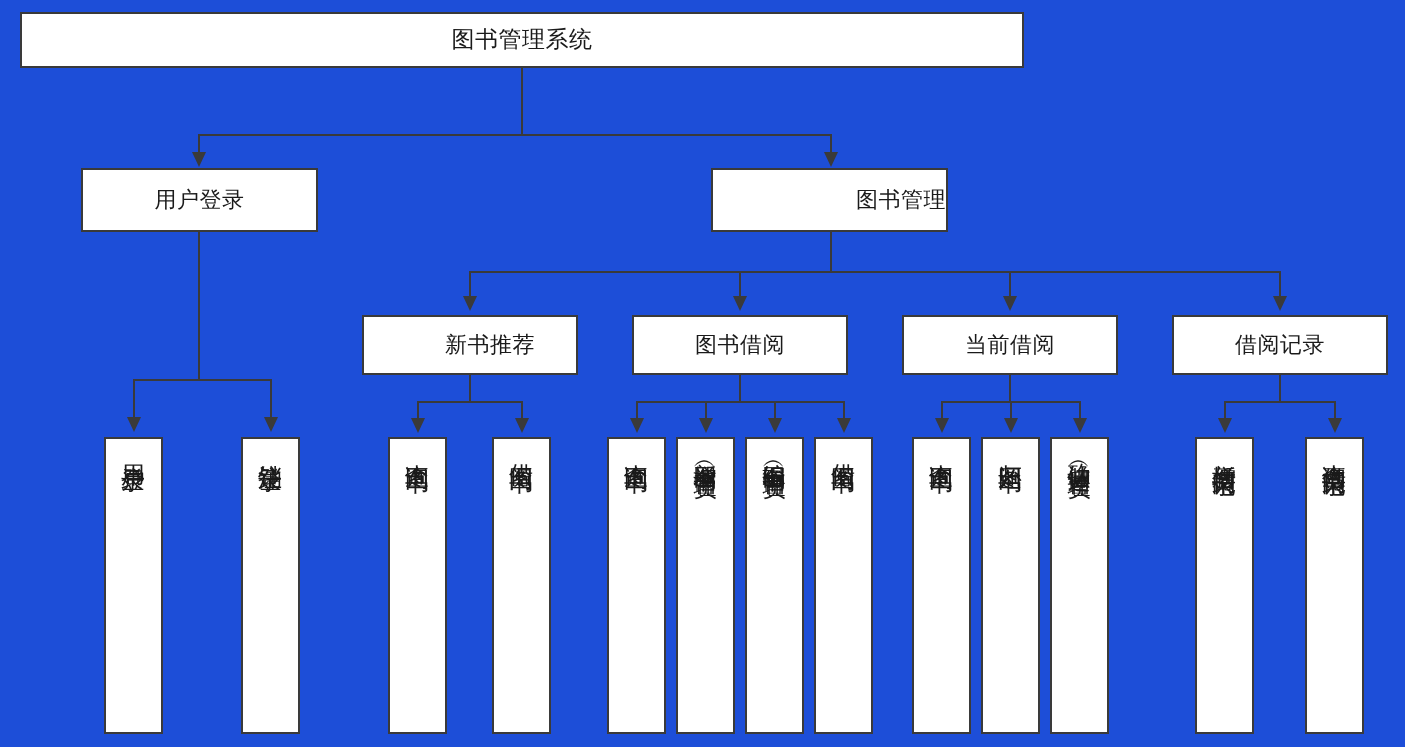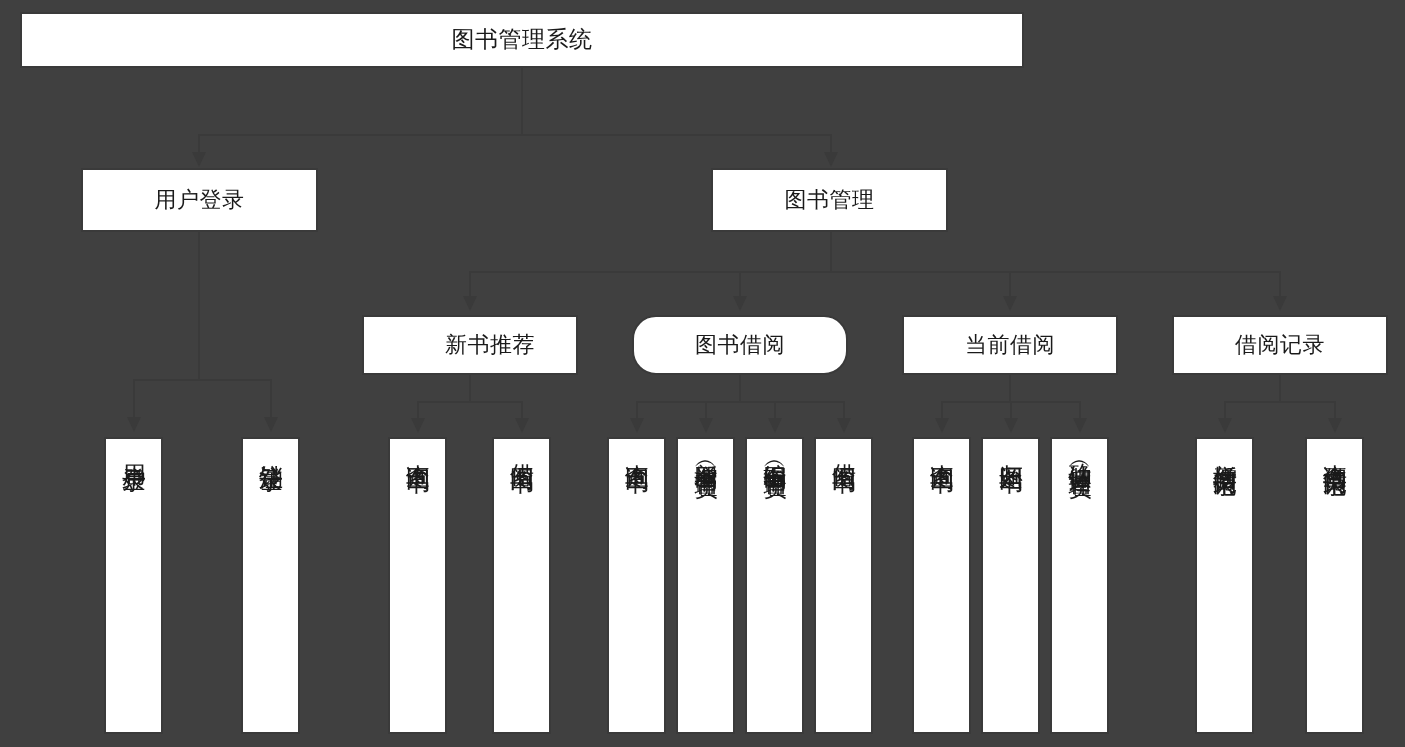--- a/index.html
+++ b/index.html
@@ -7,23 +7,22 @@
     padding: 0;
     background: #ffffff;
   }
   body {
     font-family: "Liberation Sans", "DejaVu Sans", sans-serif;
   }
   #canvas {
     position: relative;
     width: 1405px;
     height: 747px;
-    background: #404040;
+    background: #1d4ed8;
     overflow: hidden;
-    font-family: Liberation Serif, serif;
   }
   
   .node {
     position: absolute;
     box-sizing: border-box;
     background: #ffffff;
     border: 2px solid #3a3a3a;
     display: flex;
     align-items: center;
     justify-content: center;
@@ -150,28 +149,28 @@
   <div class="arrow" style="left:1218px; top:418px;"></div>
   <div class="arrow" style="left:1328px; top:418px;"></div>
 
   <div class="node h root" style="left:20px; top:12px; width:1004px; height:56px;">
     <span class="lbl">图书管理系统</span>
   </div>
 
   <div class="node h" style="left:81px; top:168px; width:237px; height:64px;">
     <span class="lbl">用户登录</span>
   </div>
-  <div class="node h" style="left:711px; top:168px; width:237px; height:64px;">
+  <div class="node h" style="left:711px; top:168px; width:237px; height:64px;justify-content:flex-end;">
     <span class="lbl">图书管理</span>
   </div>
 
   <div class="node h" style="left:362px; top:315px; width:216px; height:60px;padding-left:40px;">
     <span class="lbl">新书推荐</span>
   </div>
-  <div class="node h" style="left:632px; top:315px; width:216px; height:60px;border-radius:24px;">
+  <div class="node h" style="left:632px; top:315px; width:216px; height:60px;">
     <span class="lbl">图书借阅</span>
   </div>
   <div class="node h" style="left:1172px; top:315px; width:216px; height:60px;">
     <span class="lbl">借阅记录</span>
   </div>
   <div class="node h" style="left:902px; top:315px; width:216px; height:60px;">
     <span class="lbl">当前借阅</span>
   </div>
 
   <div class="node v" style="left:104px; top:437px; width:59px; height:297px;">

